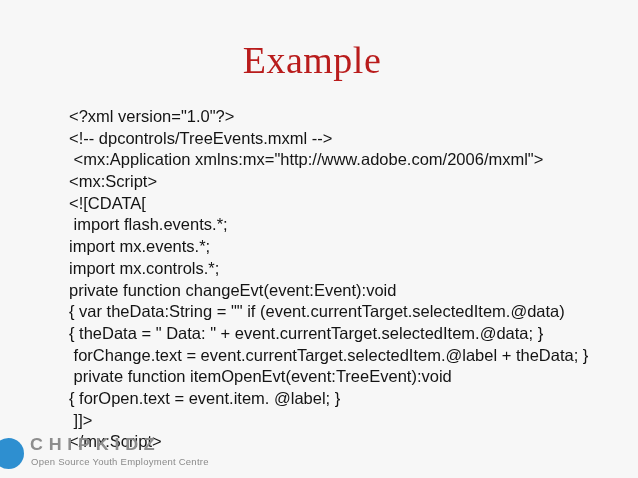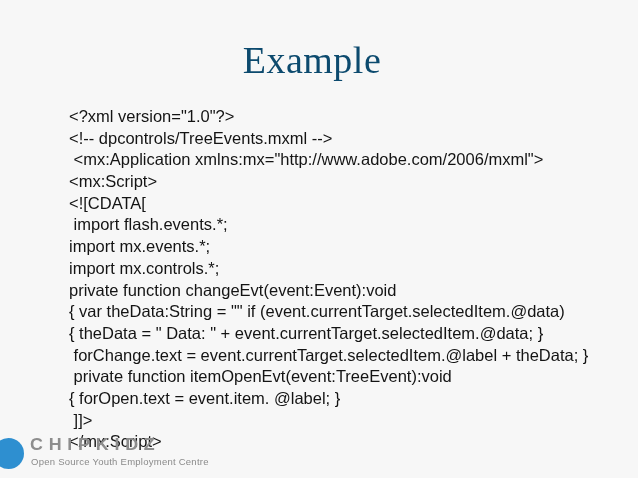--- a/index.html
+++ b/index.html
@@ -23,21 +23,21 @@
 
   .slide-title {
     position: absolute;
     top: 38px;
     left: 0;
     width: 624px;
     text-align: center;
     font-family: "Liberation Serif", serif;
     font-size: 38px;
     line-height: 44px;
-    color: #0c4a6e;
+    color: #b91c1c;
     letter-spacing: 0.5px;
     white-space: nowrap;
   }
 
   .code-block {
     position: absolute;
     top: 106px;
     left: 69px;
     width: 545px;
     font-family: "Liberation Sans", sans-serif;

